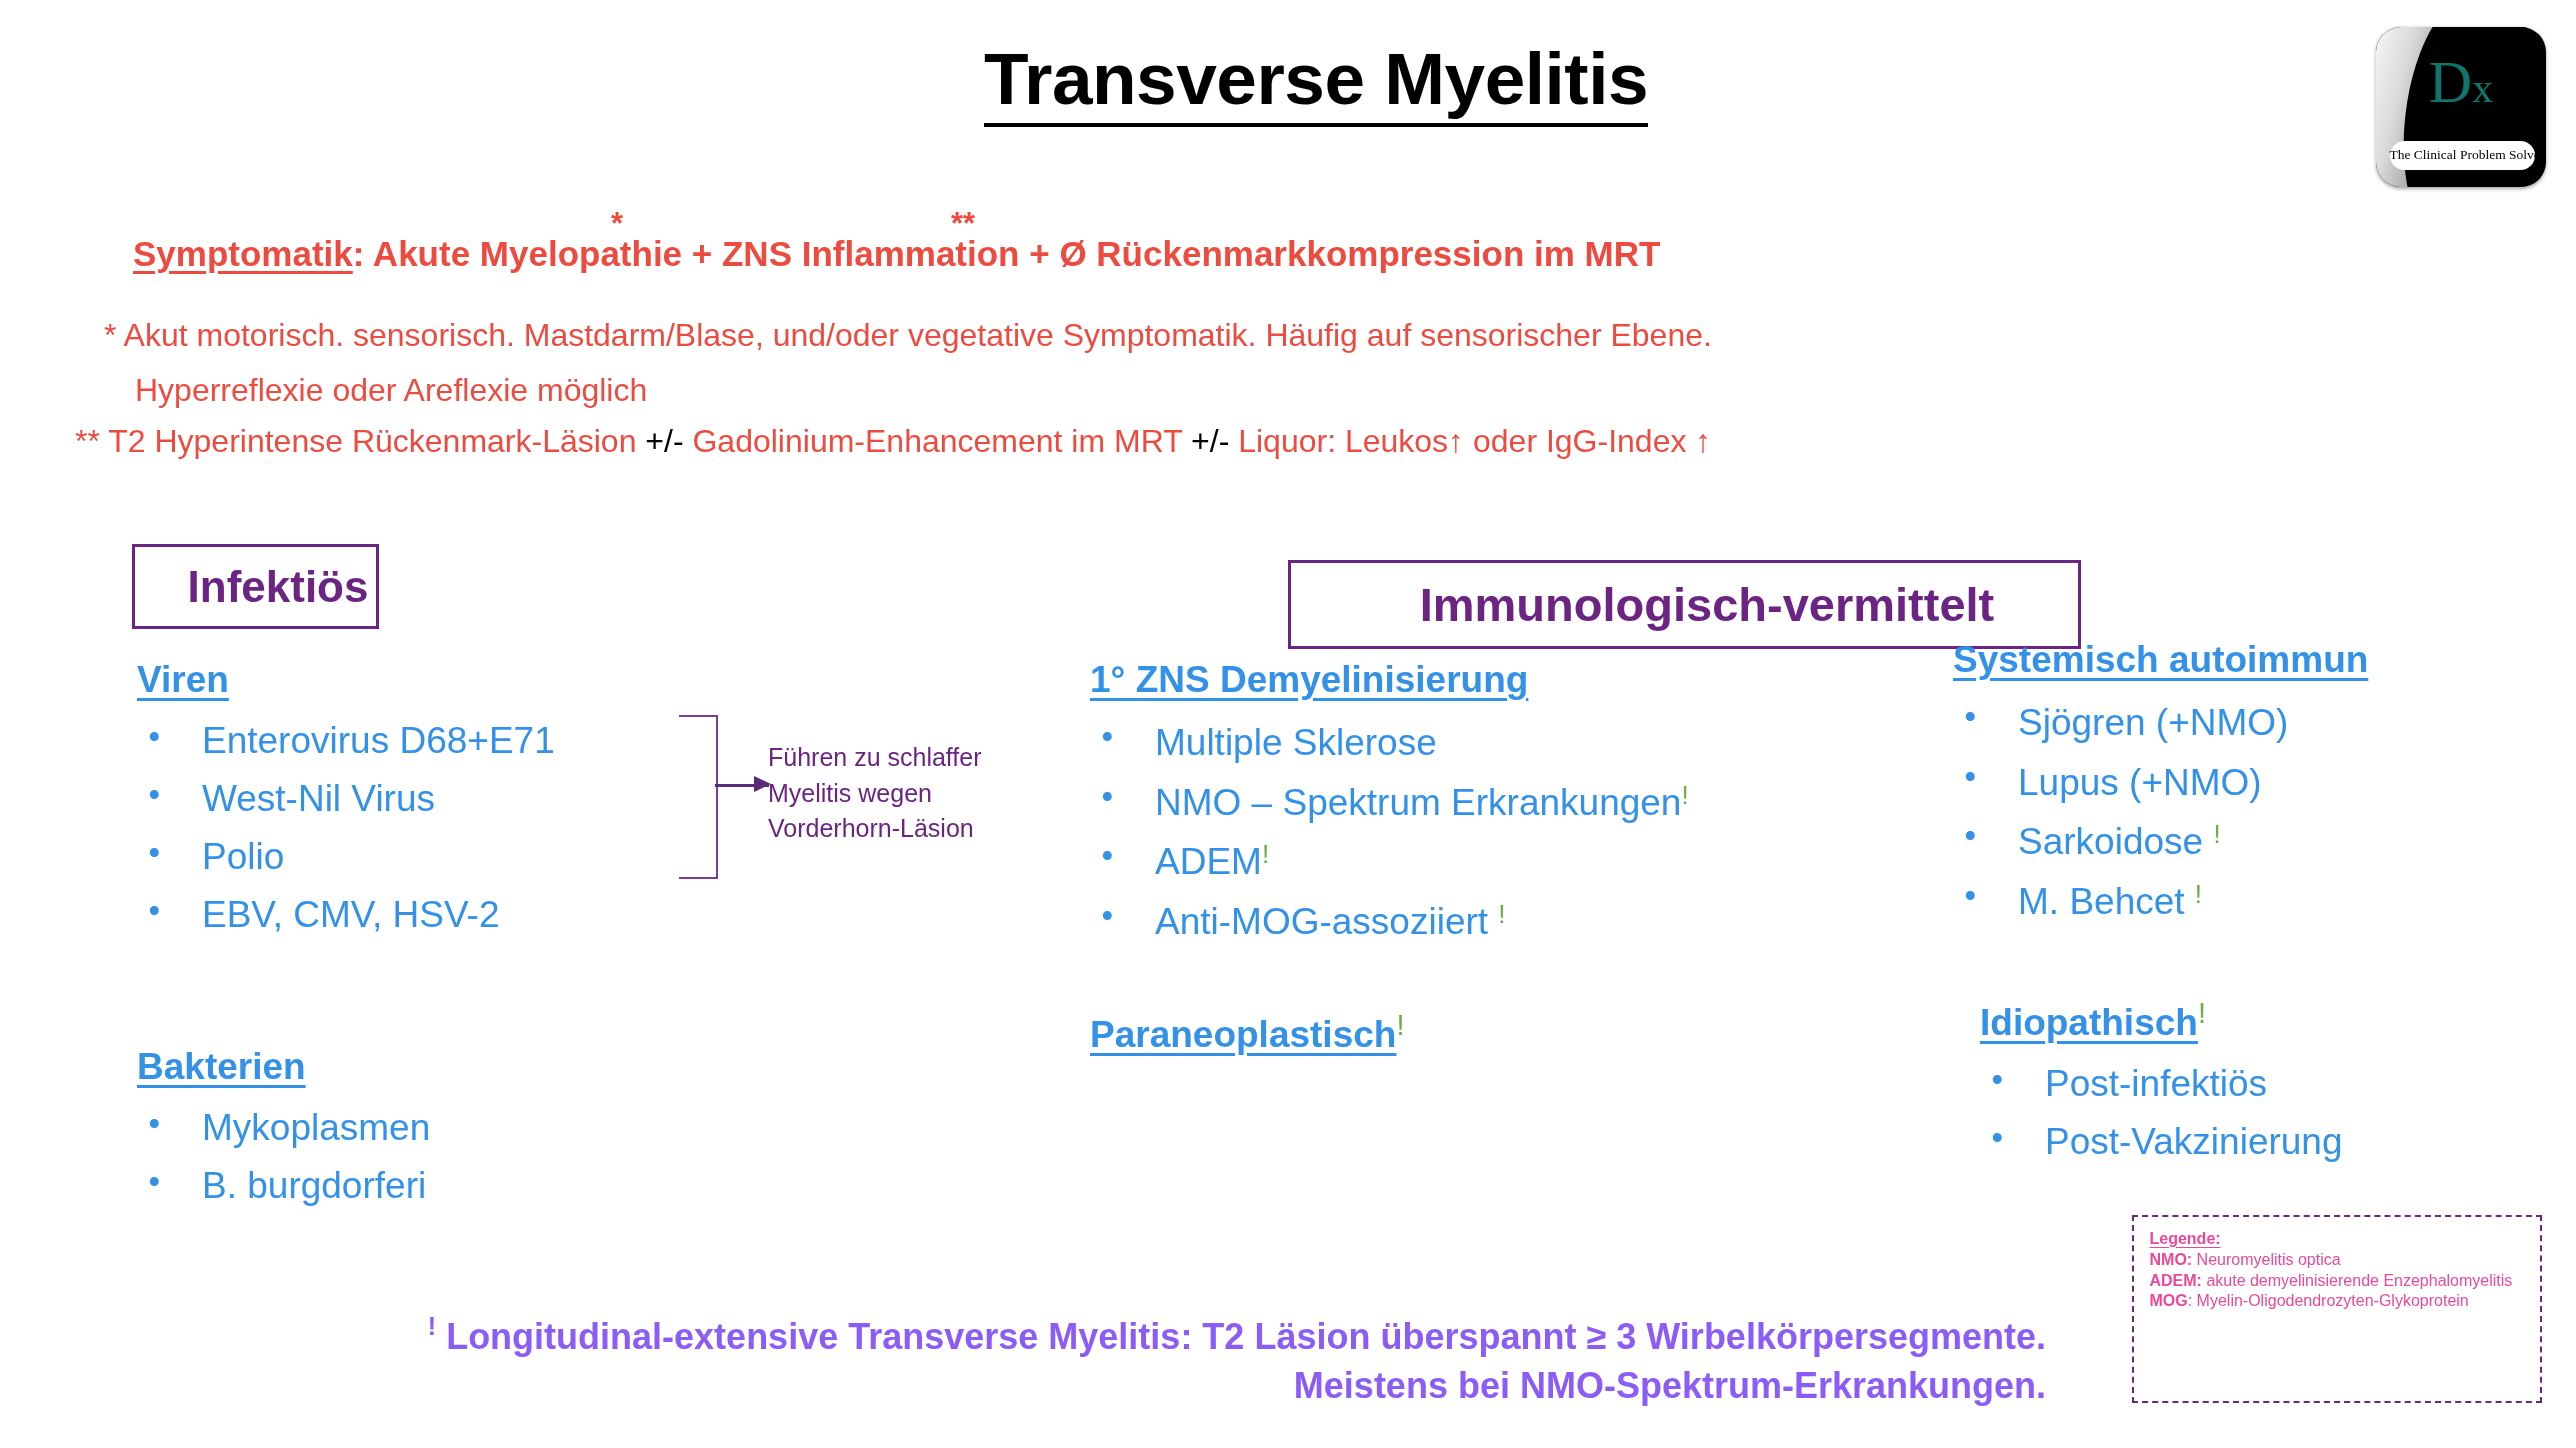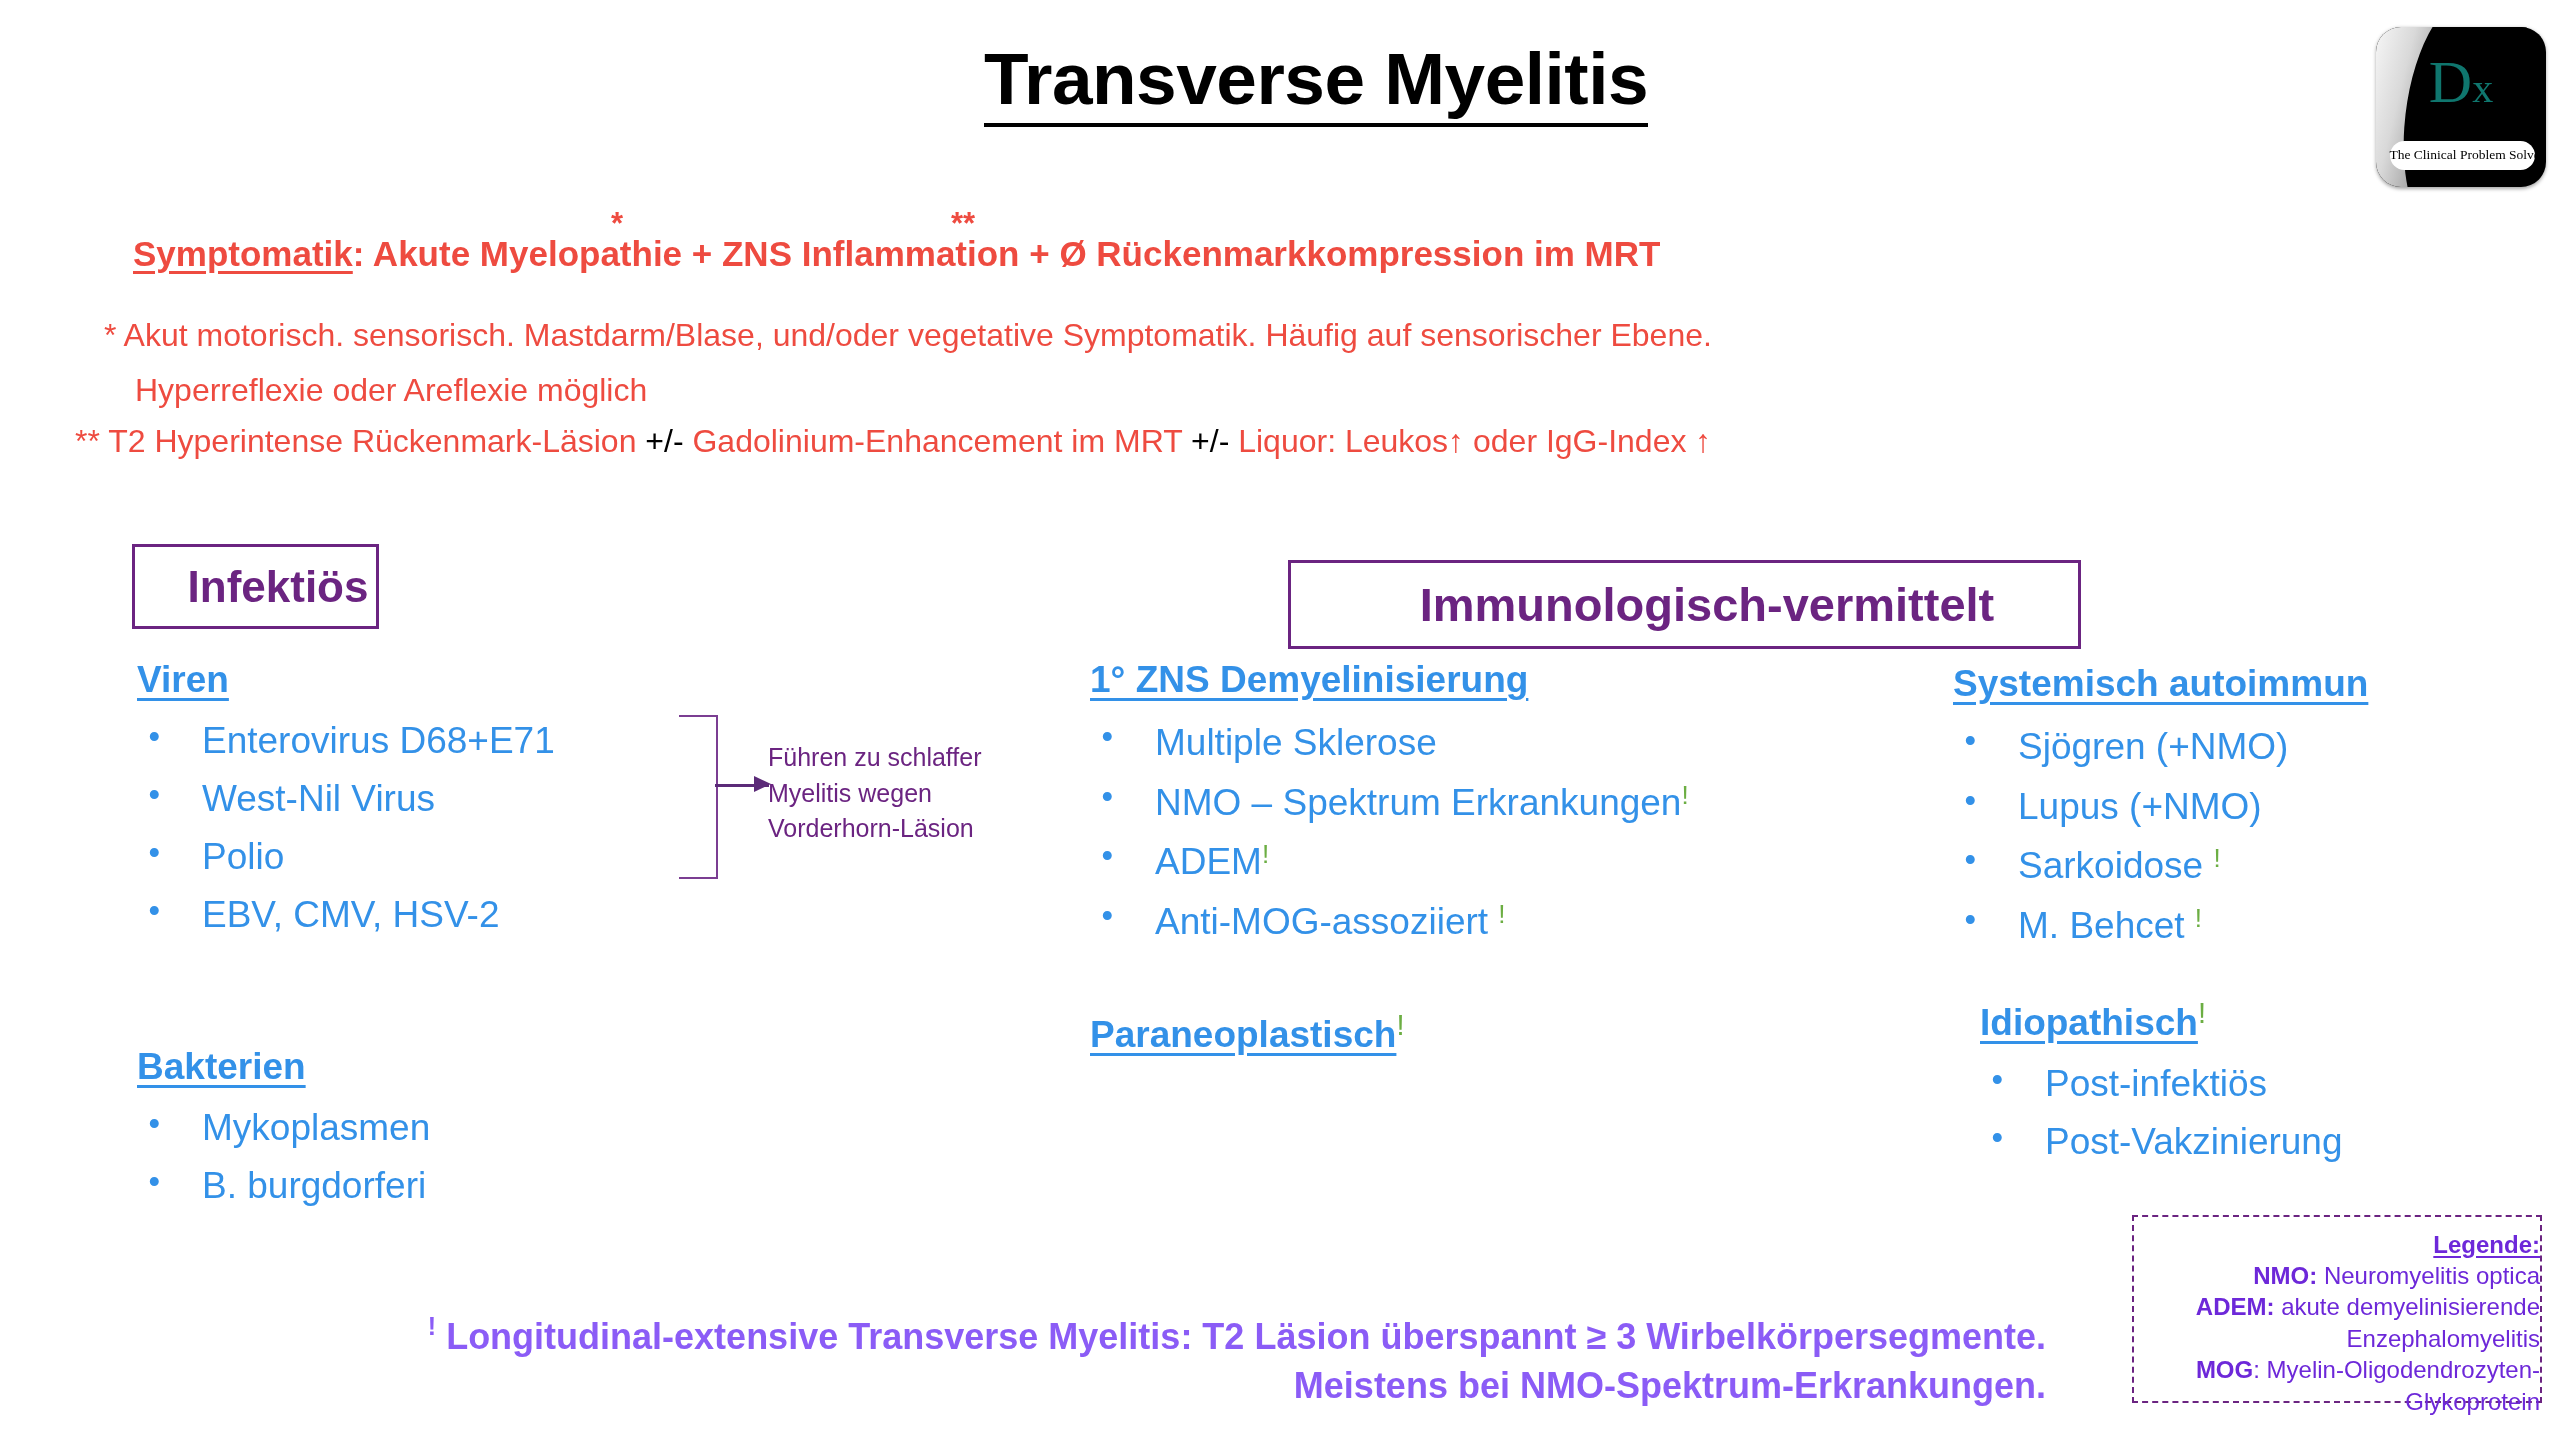--- a/index.html
+++ b/index.html
@@ -164,21 +164,21 @@
     font-weight: normal;
     display: inline-block;
     text-decoration: none;
   }
 
   
   #col-viren      { left: 137px;  top: 659px;  }
   #col-bakterien  { left: 137px;  top: 1046px; }
   #col-demyel     { left: 1090px; top: 659px;  }
   #col-paraneo    { left: 1090px; top: 1009px; }
-  #col-systemisch { left: 1953px; top: 663px;  }
+  #col-systemisch { left: 1953px; top: 639px;  }
   #col-idiopath   { left: 1980px; top: 997px; }
 
   .col-body { margin-top: 11.6px; }
 
   
   #viren-bracket {
     left: 679px; top: 715px;
     width: 37px; height: 160px;
     border: 2.9px solid #7B3E92;
     border-left: none;
@@ -219,24 +219,23 @@
 
   
   #legende-box {
     left: 2132px; top: 1215px;
     width: 406px; height: 184px;
     border: 2.9px dashed #6B2481;
     background: #ffffff;
   }
   #legende-inner {
     padding: 11.6px 0 0 15.5px;
-    font-size: 24px;
+    font-size: 16px;
     line-height: 1.31;
-    color: #6d28d9;
-    text-align: right;
+    color: #ec4899;
   }
   #legende-inner .ttl {
     font-weight: bold;
     text-decoration: underline;
     text-underline-offset: 2.9px;
   }
   #legende-inner b { font-weight: bold; }
 </style>
 </head>
 <body>

